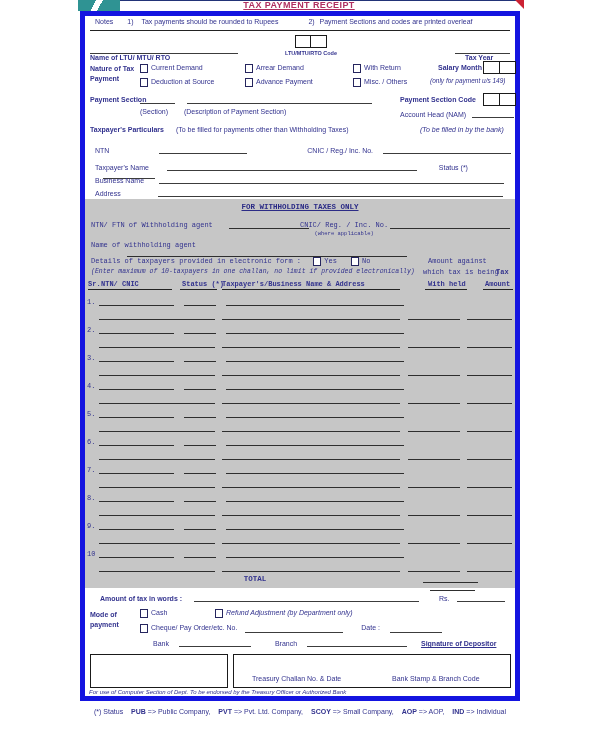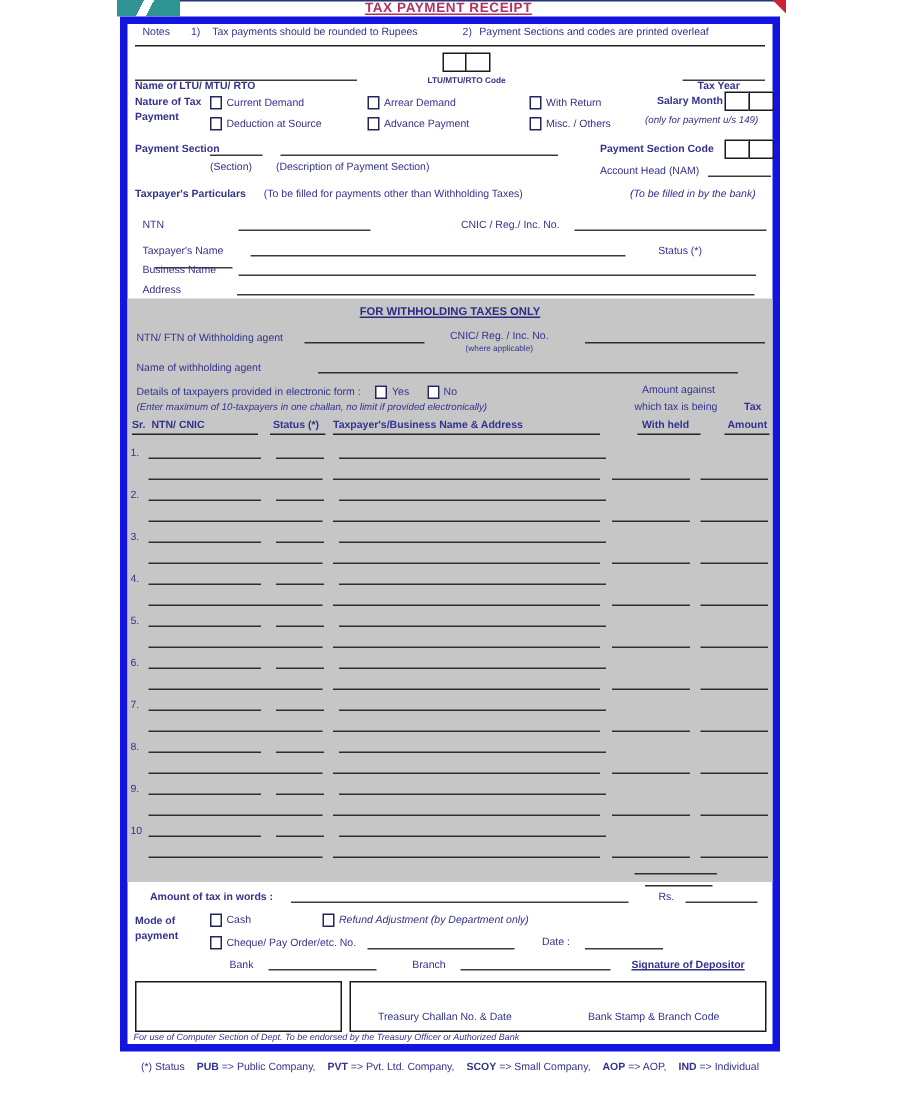--- a/index.html
+++ b/index.html
@@ -26,21 +26,21 @@
   .tiny { font-size:5.5px; }
   .bl { display:inline-block; border-bottom:1px solid #3c3c3c; height:8px; vertical-align:bottom; }
   .gray .bl { border-bottom:1.3px solid #2e2e2e; }
   .cb { display:inline-block; width:8px; height:9px; border:1.2px solid #25255e; background:#fff; vertical-align:middle; margin-right:3px; }
   .codeboxes { display:inline-flex; }
   .codeboxes span { width:17px; height:13px; border:1.3px solid #1a1a1a; background:#fff; }
   .codeboxes span + span { margin-left:-1.3px; }
   .rule { border-top:1.5px solid #222; }
 
   
-  .gray { background:#c6c6c6; }
+  .gray { background:#c6c6c6;font-family:Liberation Mono, monospace; }
   .wh-title { text-align:center; font-weight:bold; text-decoration:underline; font-size:7.5px; color:#2b2b86; }
   .wh-row { height:28px; position:relative; }
   .wh-row .l1, .wh-row .l2 { position:absolute; left:0; right:0; display:flex; align-items:flex-end; }
   .wh-row .l1 { top:0; height:13px; }
   .wh-row .l2 { top:14px; height:13px; }
   .rownum { display:inline-block; width:12px; margin-left:2px; font-size:7px; }
   .w-a { width:75px; } .w-b { width:32px; margin-left:10px; } .w-c { width:178px; margin-left:10px; }
   .w-d { width:116px; margin-left:14px; } .w-e { width:178px; margin-left:7px; }
   .w-f { width:52px; margin-left:8px; } .w-g { width:45px; margin-left:7px; }
 
@@ -360,20 +360,21 @@
     </div>
     <div class="l2">
       <span class="bl w-d"></span>
       <span class="bl w-e"></span>
       <span class="bl w-f"></span>
       <span class="bl w-g"></span>
     </div>
   </div>
 </div>
 
+        <div class="abs b" style="top:376px; left:0; width:340px; text-align:center; font-size:7.5px;">TOTAL</div>
         <div class="abs" style="top:376px; left:338px;">
           <span class="bl" style="width:55px;"></span>
           <span class="bl" style="width:45px; margin-left:7px;"></span>
         </div>
       </div>
 
       <div class="abs" style="top:578px; left:15px;">
         <span class="b">Amount of tax in words :</span>
         <span class="bl" style="width:225px; margin-left:10px;"></span>
         <span style="margin-left:18px;">Rs.</span>

